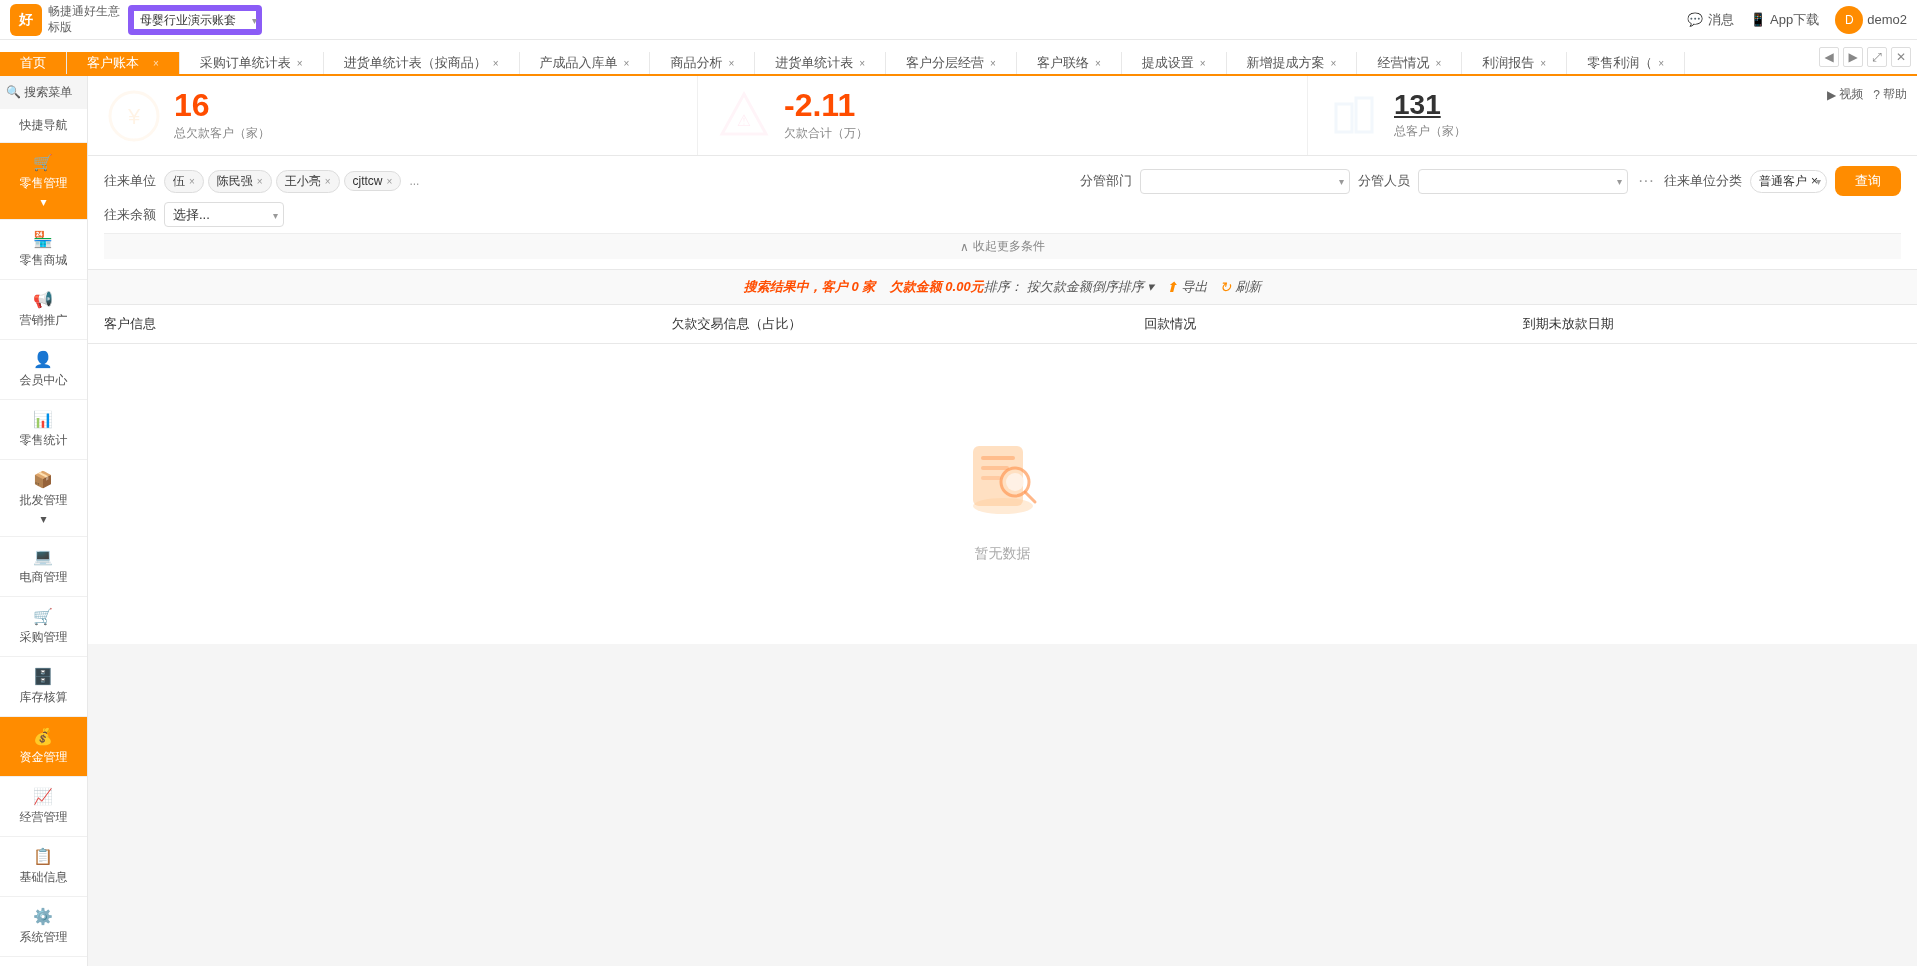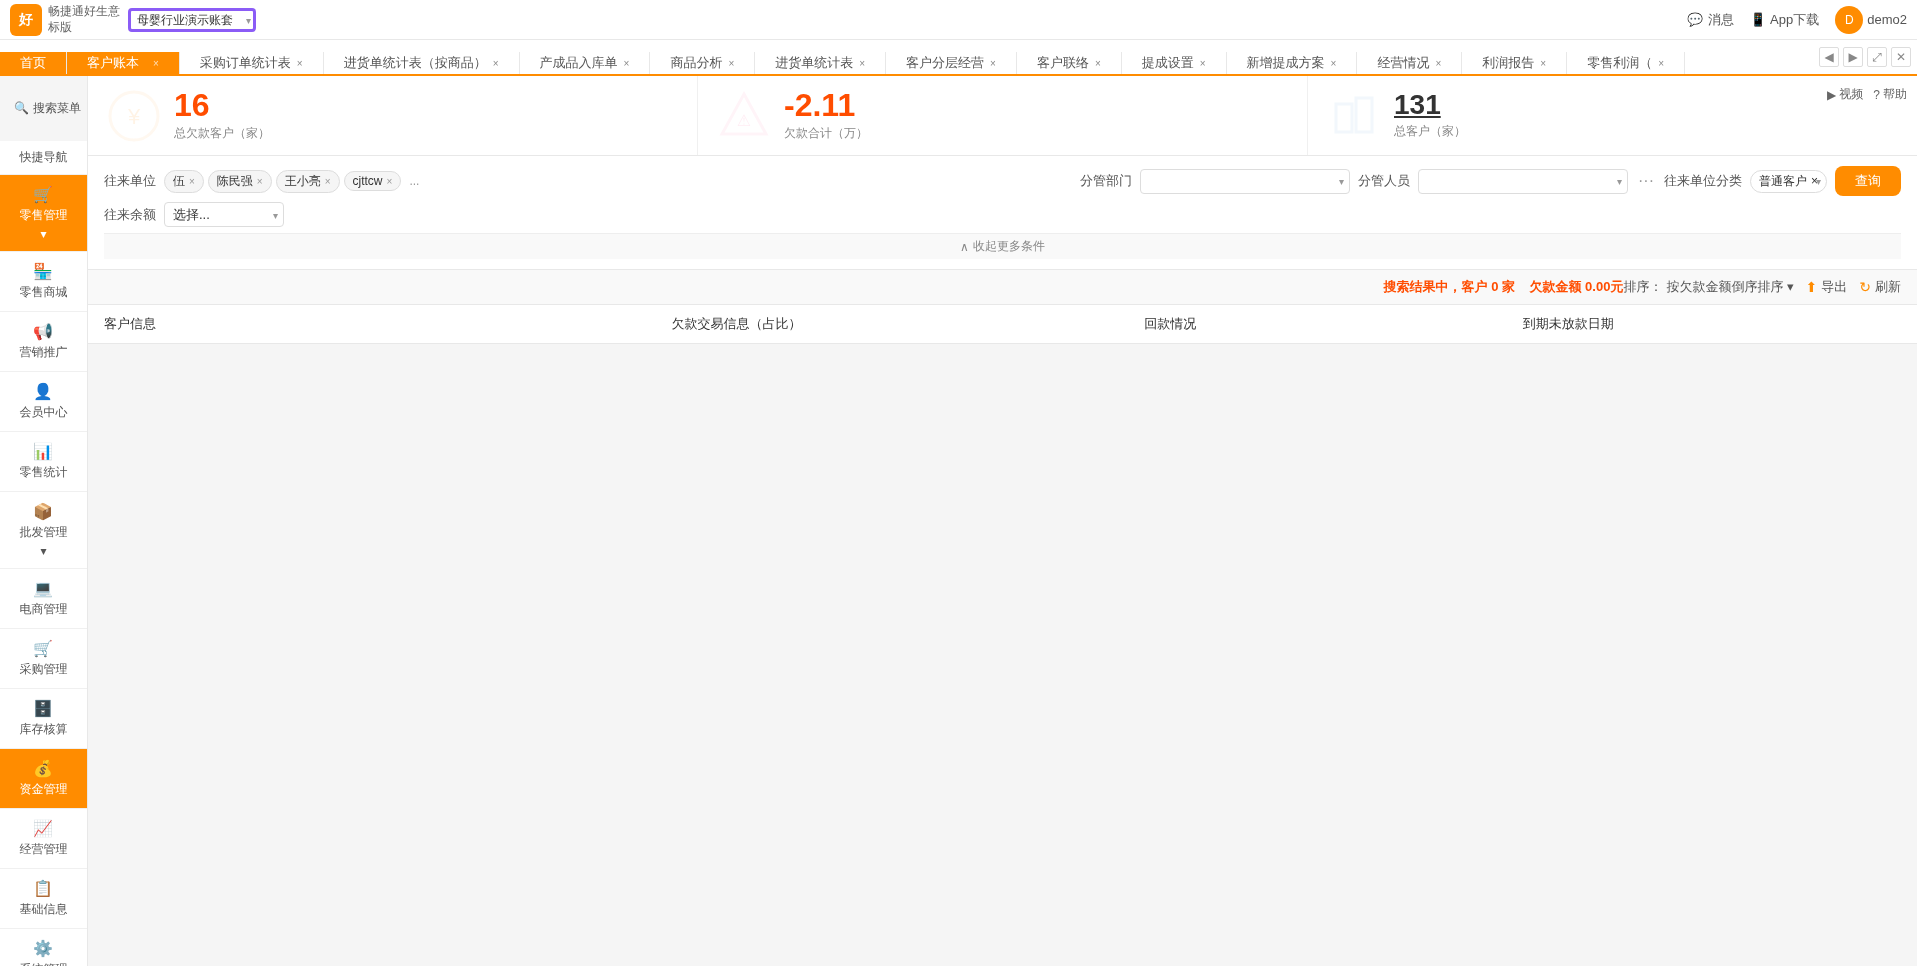--- a/index.html
+++ b/index.html
@@ -12,21 +12,21 @@
       border-bottom: 1px solid #e8e8e8;
       display: flex;
       align-items: center;
       padding: 0 10px;
       justify-content: space-between;
     }
     .topbar-left { display: flex; align-items: center; gap: 8px; }
     .logo-area { display: flex; align-items: center; gap: 6px; }
     .logo-icon { width: 32px; height: 32px; background: #ff8c00; border-radius: 6px; display: flex; align-items: center; justify-content: center; color: #fff; font-size: 14px; font-weight: bold; }
     .logo-text { font-size: 12px; color: #666; line-height: 1.3; }
-    .topbar-select { border: 3px solid #8b5cf6; border-radius: 4px; padding: 2px 20px 2px 6px; font-size: 12px; color: #333; background: #fff; appearance: none; cursor: pointer; position: relative; }
+    .topbar-select { border: 6px solid #8b5cf6; border-radius: 4px; padding: 2px 20px 2px 6px; font-size: 12px; color: #333; background: #fff; appearance: none; cursor: pointer; position: relative; }
     .select-wrapper { position: relative; display: inline-block; }
     .select-wrapper::after { content: '▾'; position: absolute; right: 5px; top: 50%; transform: translateY(-50%); font-size: 10px; color: #999; pointer-events: none; }
     .topbar-right { display: flex; align-items: center; gap: 16px; }
     .topbar-right-item { display: flex; align-items: center; gap: 4px; font-size: 13px; color: #555; cursor: pointer; }
     .avatar { width: 28px; height: 28px; border-radius: 50%; background: #ff8c00; display: flex; align-items: center; justify-content: center; color: #fff; font-size: 12px; }
 
     
     .nav-tabs {
       height: 36px;
       background: #fff;
@@ -82,21 +82,21 @@
       font-size: 12px;
       color: #555;
       border-bottom: 1px solid #f0f0f0;
       display: flex;
       flex-direction: column;
       align-items: center;
       gap: 3px;
     }
     .sidebar-item.active { background: #ff8c00; color: #fff; }
     .sidebar-item .s-icon { font-size: 16px; }
-    .sidebar-search { background: #f5f5f5; color: #555; padding: 24px 6px; cursor: pointer; font-size: 12px; text-align: right; }
+    .sidebar-search { background: #f5f5f5; color: #555; padding: 8px 6px; cursor: pointer; font-size: 12px; text-align: left; }
     .sidebar-quick { padding: 8px 6px; text-align: center; font-size: 12px; color: #555; cursor: pointer; border-bottom: 1px solid #f0f0f0; }
     .sidebar-divider { height: 1px; background: #eee; margin: 0; }
 
     
     .content-area {
       flex: 1;
       overflow-y: auto;
       background: #f5f5f5;
       padding: 0;
     }
@@ -205,21 +205,22 @@
       white-space: nowrap;
     }
 
     
     .results-bar {
       background: #f9f9f9;
       border-bottom: 1px solid #e8e8e8;
       padding: 8px 16px;
       display: flex;
       align-items: center;
-      justify-content: flex-end;
+      justify-content: center;
+      font-style: italic;
     }
     .results-info { font-size: 13px; color: #555; }
     .results-info span { color: #ff4d00; font-weight: bold; }
     .results-actions { display: flex; align-items: center; gap: 12px; font-size: 13px; color: #555; }
     .sort-select-wrap { display: flex; align-items: center; gap: 4px; }
     .action-btn { display: flex; align-items: center; gap: 4px; cursor: pointer; color: #555; font-size: 13px; }
     .action-btn .icon { color: #ff8c00; font-size: 14px; }
 
     
     .data-table { width: 100%; background: #fff; }
@@ -554,16 +555,33 @@
     </div>
 
     <div class="data-table">
       <div class="table-header">
         <div class="table-header-cell">客户信息</div>
         <div class="table-header-cell">欠款交易信息（占比）</div>
         <div class="table-header-cell">回款情况</div>
         <div class="table-header-cell">到期未放款日期</div>
       </div>
 
+      <div class="empty-state">
+        <div style="margin-bottom:16px;">
+          <svg width="100" height="100" viewBox="0 0 100 100" fill="none">
+
+            <ellipse cx="50" cy="80" rx="30" ry="8" fill="#ffcc99" opacity="0.4"></ellipse>
+            <rect x="20" y="20" width="50" height="60" rx="6" fill="#ffcc99" opacity="0.6"></rect>
+            <rect x="28" y="30" width="34" height="4" rx="2" fill="#ff9955" opacity="0.5"></rect>
+            <rect x="28" y="40" width="28" height="4" rx="2" fill="#ff9955" opacity="0.4"></rect>
+            <rect x="28" y="50" width="20" height="4" rx="2" fill="#ff9955" opacity="0.3"></rect>
+
+            <circle cx="62" cy="56" r="14" fill="none" stroke="#ff9955" stroke-width="3" opacity="0.7"></circle>
+            <circle cx="62" cy="56" r="9" fill="#fff5ee" opacity="0.8"></circle>
+            <line x1="72" y1="66" x2="82" y2="76" stroke="#ff9955" stroke-width="3" stroke-linecap="round" opacity="0.7"></line>
+          </svg>
+        </div>
+        <div class="empty-text">暂无数据</div>
+      </div>
     </div>
 
   </div>
 </div>
 
 </body></html>

